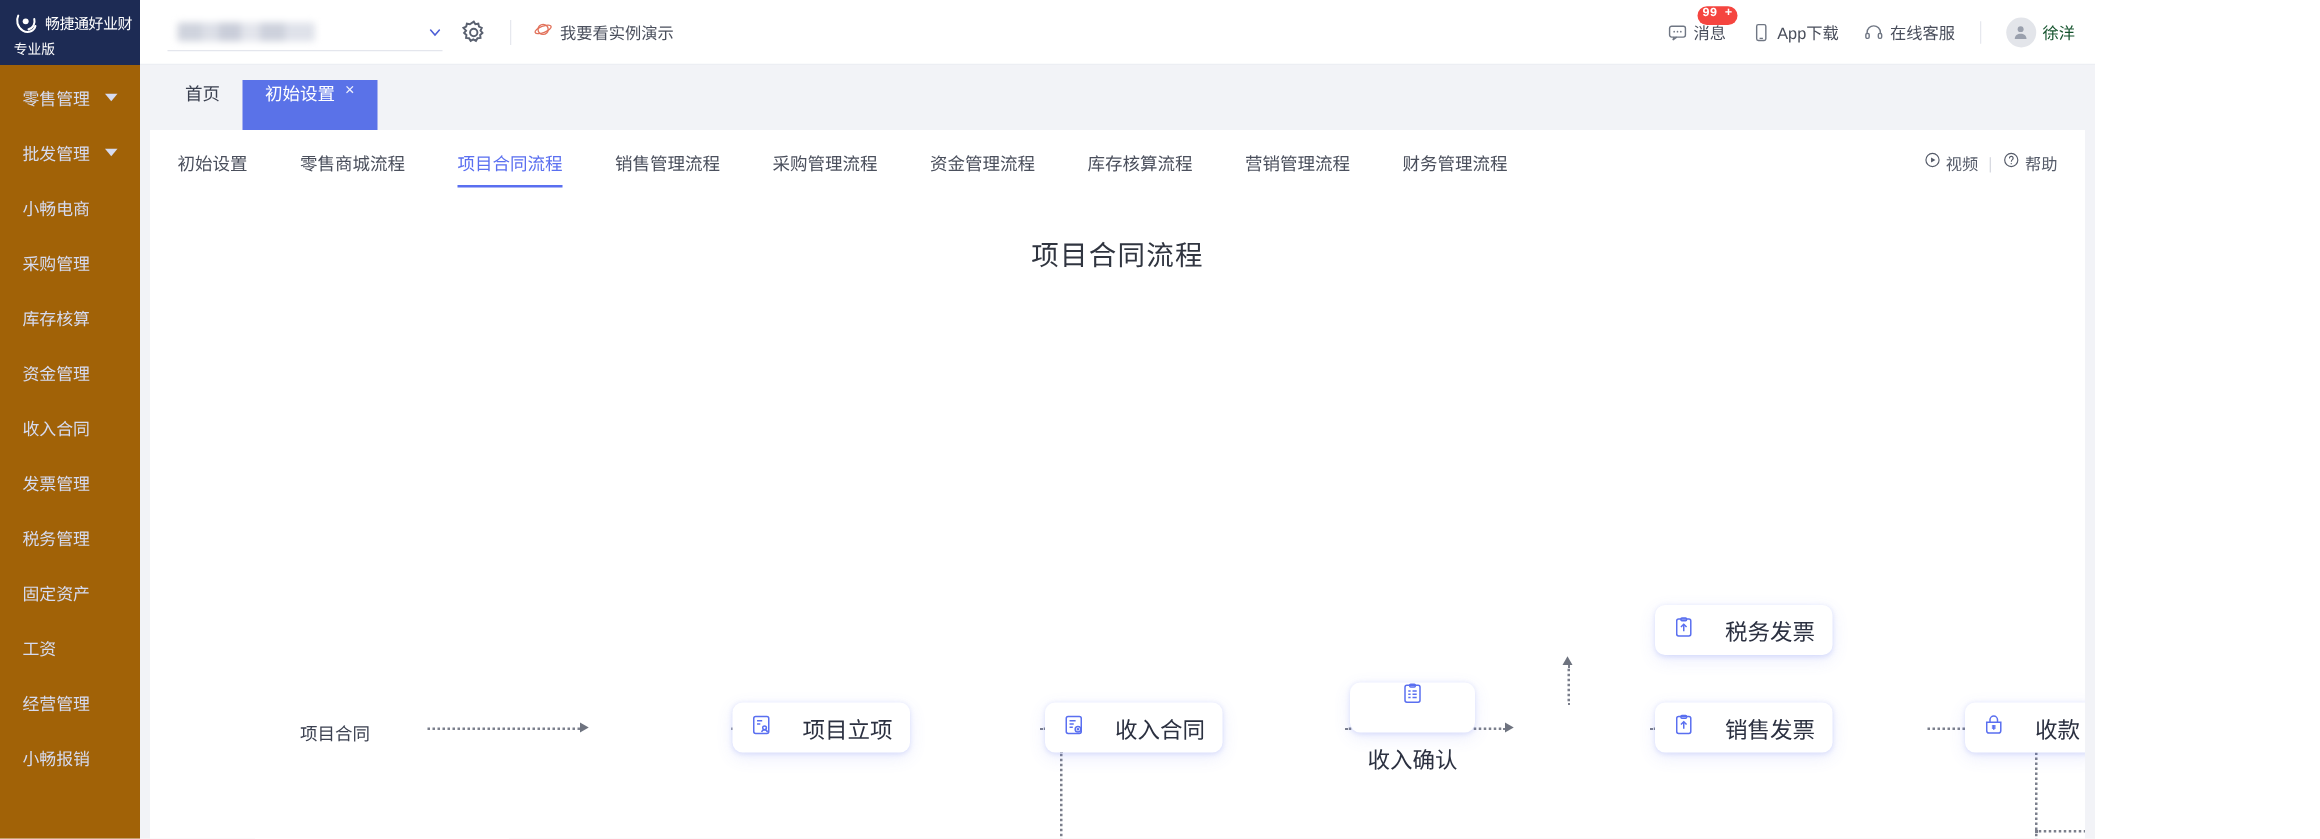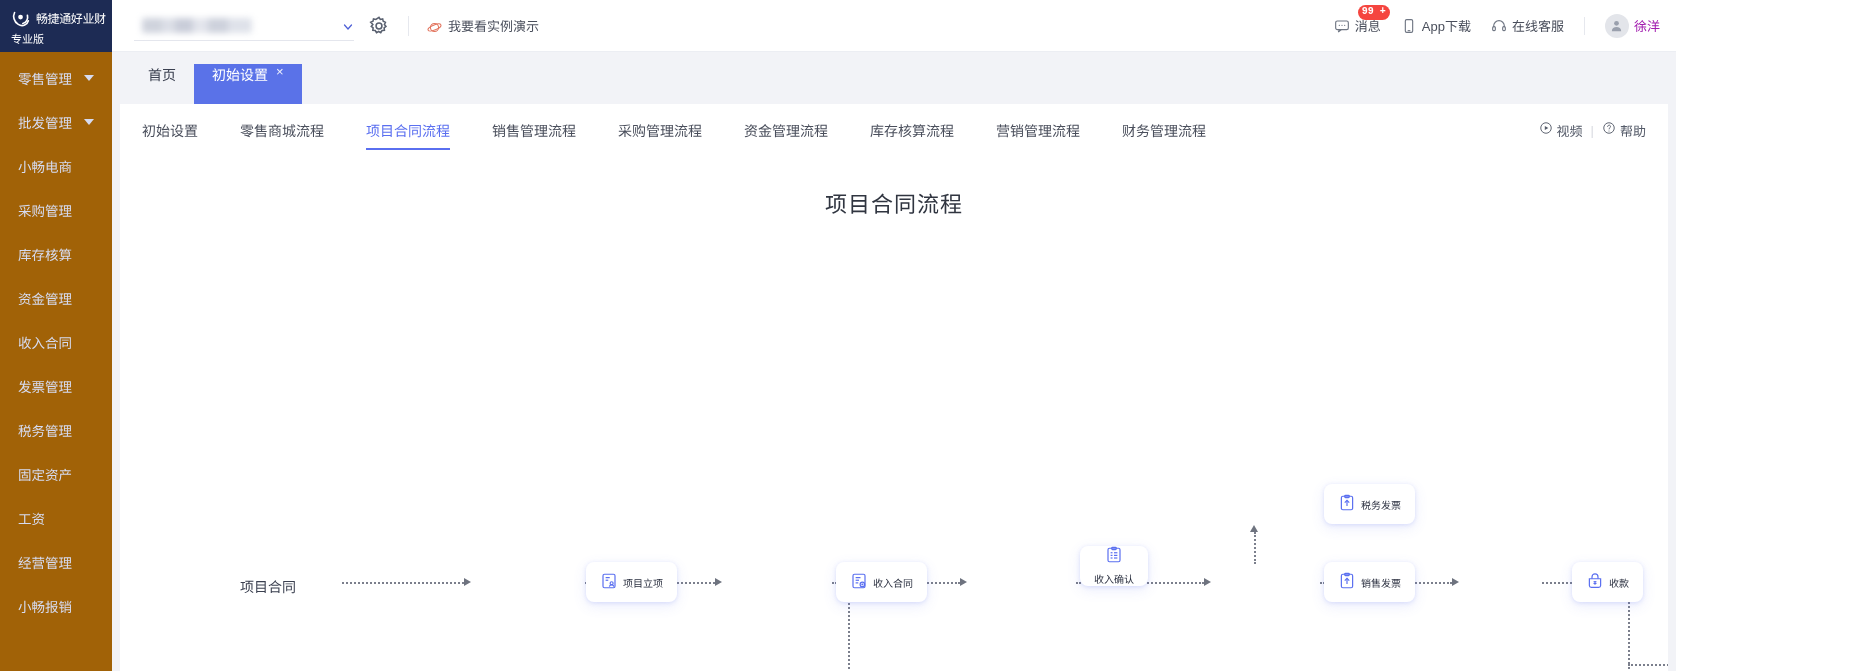--- a/index.html
+++ b/index.html
@@ -26,32 +26,32 @@
   .brand-sub { font-size:11px; color:#fff; margin-top:1px; padding-left:1px; }
 
   .header-main { flex:1; display:flex; align-items:center; padding:0 12px 0 22px; border-bottom:1px solid #eceef3; }
   .org-select { width:220px; display:flex; align-items:center; border-bottom:1px solid #e4e6ed; height:30px; position:relative; }
   .org-blur { width:110px; height:15px; margin-left:8px;
     background:linear-gradient(90deg,#cfd3dd 0 18%, #dcdfe7 18% 30%, #c9cdd9 30% 46%, #e3e5ec 46% 60%, #cdd1dc 60% 78%, #dfe2ea 78% 100%);
     filter: blur(3px); border-radius:2px; }
   .chev { margin-left:auto; width:12px; height:12px; color:#4d5fd6; }
   .gear-btn { margin-left:14px; width:22px; height:22px; color:#5a6170; display:flex; align-items:center; justify-content:center; cursor:pointer; }
   .hdr-divider { width:1px; height:20px; background:#e6e8ee; margin:0 18px; }
-  .demo-link { display:flex; align-items:flex-end; gap:6px; font-size:13px; color:#4a4f5c; cursor:pointer; }
+  .demo-link { display:flex; align-items:flex-start; gap:6px; font-size:13px; color:#4a4f5c; cursor:pointer; }
   .demo-icon { width:15px; height:15px; color:#e2725b; }
 
   .header-right { margin-left:auto; display:flex; align-items:center; gap:20px; padding-right:4px; }
   .hr-item { display:flex; align-items:center; gap:5px; font-size:13px; color:#4a4f5c; cursor:pointer; position:relative; }
   .hr-item svg { width:16px; height:16px; color:#6f7683; }
   .badge { position:absolute; top:-11px; left:24px; background:#f5453f; color:#fff;
            font-size:10px; line-height:14px; height:15px; padding:0 4px; border-radius:8px; font-weight:bold; white-space:nowrap;font-family:Liberation Mono, monospace;}
   .hr-sep { width:1px; height:18px; background:#e6e8ee; }
   .avatar { width:24px; height:24px; border-radius:50%; background:#e3e5ea; display:flex; align-items:center; justify-content:center; }
   .avatar svg { width:15px; height:15px; color:#9aa0ad; }
-  .user-name { font-size:13px; color:#a21caf; }
+  .user-name { font-size:13px; color:#14532d; }
 
   
   .body { flex:1; display:flex; min-height:0; }
 
   
   .sidebar { width:112px; background:#a16207; flex:none; padding-top:4px; overflow:hidden; }
   .side-item { height:44px; display:flex; align-items:center; padding-left:18px; color:#d6dbf0;
                font-size:13.5px; cursor:pointer; gap:8px; }
   .side-caret { width:0; height:0; border-left:5px solid transparent; border-right:5px solid transparent;
                 border-top:6px solid #d6dbf0; margin-left:4px; }
@@ -79,22 +79,22 @@
   .canvas { flex:1; position:relative; overflow:hidden; }
   .flow-title { text-align:center; font-size:22px; color:#303540; margin-top:30px; letter-spacing:1px; }
 
   .stage { position:absolute; left:0; top:0; width:1736px; height:480px; }
 
   .rowlabel { position:absolute; font-size:14px; color:#3b4050; white-space:nowrap; }
 
   .node {
     position:absolute; height:40px; background:#fff; border-radius:8px;
     box-shadow: 0 1px 4px rgba(90,110,240,.18), 0 4px 14px rgba(90,110,240,.12);
-    display:flex; align-items:center; gap:5px; padding:0 14px; cursor:pointer;
-    font-size:10px; color:#2b3040; white-space:nowrap;
+    display:flex; align-items:center; gap:24px; padding:0 14px; cursor:pointer;
+    font-size:18px; color:#2b3040; white-space:nowrap;
   }
   .node svg { width:18px; height:18px; flex:none; color:#5a6ff0; }
 
   .edge { position:absolute; }
   .edge.h { height:0; border-top:2px dotted #7b7f8c; }
   .edge.v { width:0; border-left:2px dotted #7b7f8c; }
   .arrow { position:absolute; width:0; height:0; }
   .arrow.r { border-top:4.5px solid transparent; border-bottom:4.5px solid transparent; border-left:7px solid #6e737f; }
   .arrow.u { border-left:4.5px solid transparent; border-right:4.5px solid transparent; border-bottom:7px solid #6e737f; }
 </style>

